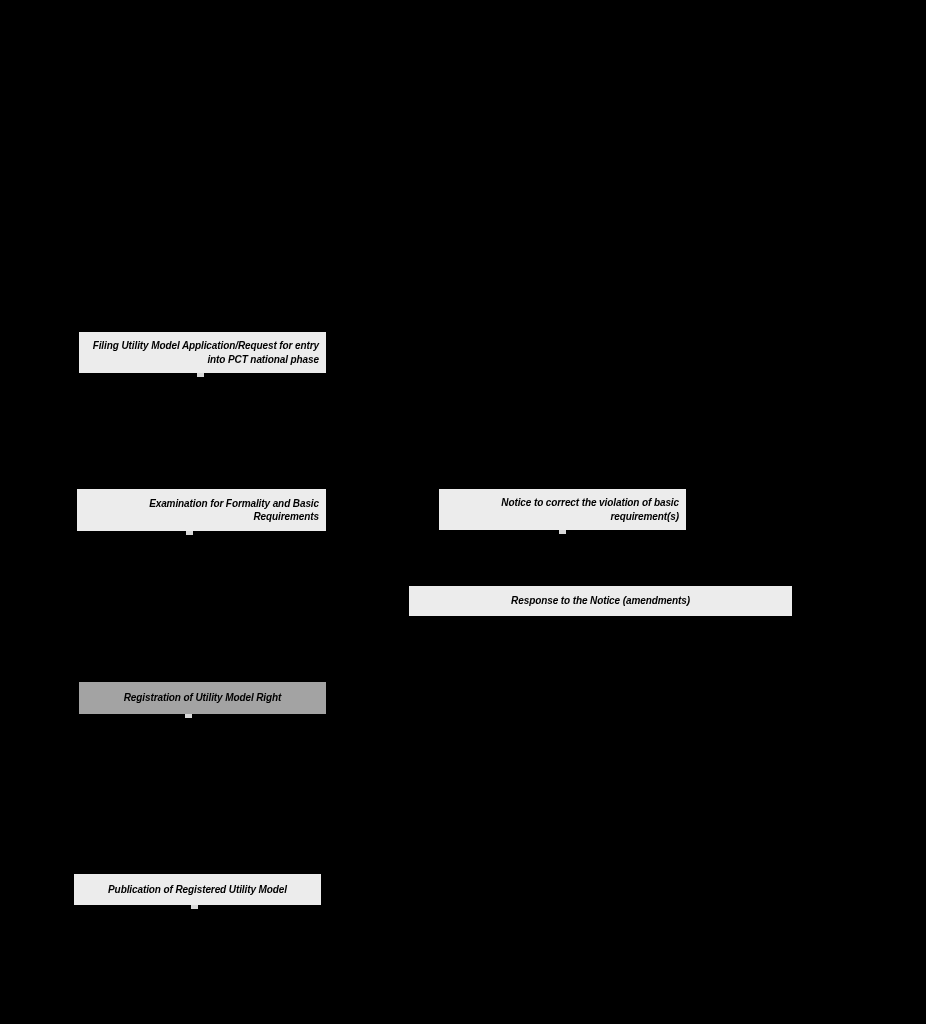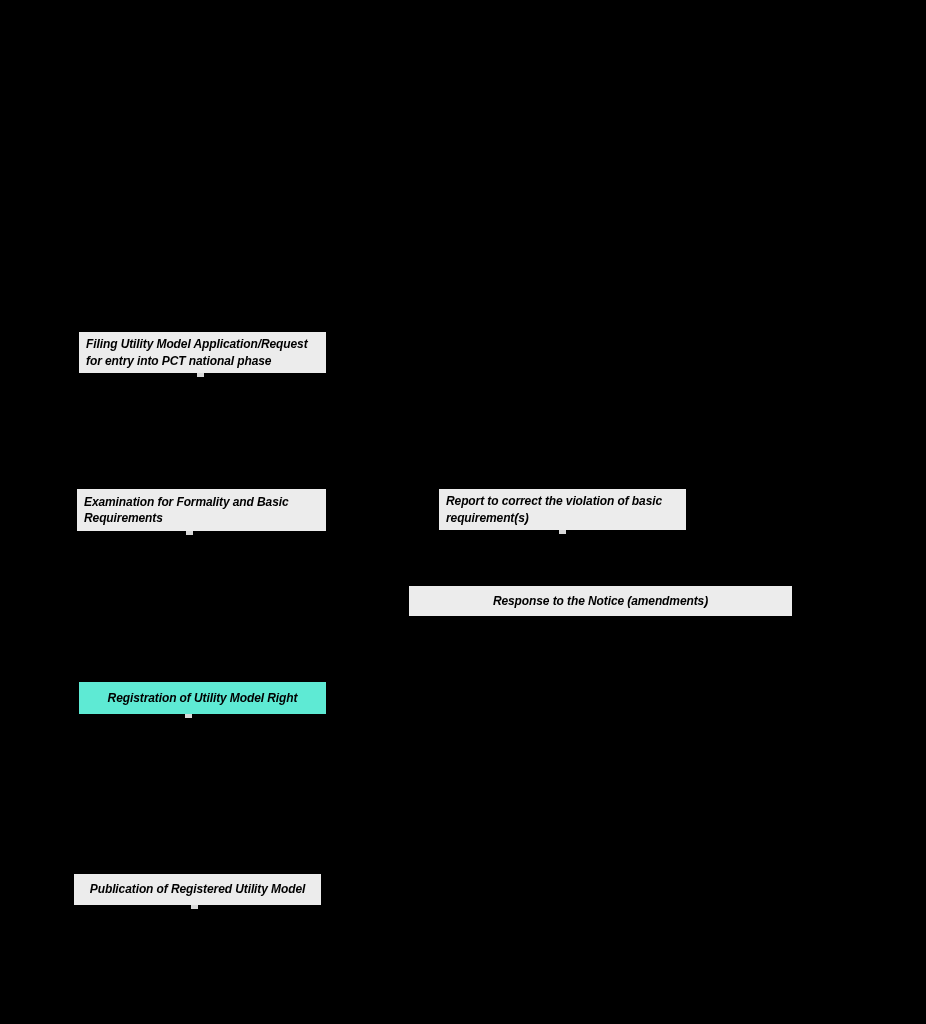--- a/index.html
+++ b/index.html
@@ -15,31 +15,31 @@
     background: #000000;
     overflow: hidden;
     font-family: "Liberation Sans", "DejaVu Sans", sans-serif;
   }
   .node {
     position: absolute;
     box-sizing: border-box;
     display: flex;
     align-items: center;
     justify-content: center;
-    text-align: left;
+    text-align: right;
     font-style: italic;
     font-weight: bold;
-    font-size: 12px;
+    font-size: 10px;
     line-height: 1.35;
     color: #000000;
     padding: 4px 7px;
     letter-spacing: -0.1px;
   }
   .node-light { background: #ececec; }
-  .node-accent { background: #5eead4; }
+  .node-accent { background: #a3a3a3; }
 
   .connector {
     position: absolute;
     background: #000000;
   }
   .conn-stub {
     position: absolute;
     background: #d9d9d9;
   }
   .arrowhead {
@@ -92,21 +92,21 @@
   <div class="arrowhead arrow-down" style="left:183px; top:867px;"></div>
 
   <div class="conn-stub" style="left:191px; top:905px; width:7px; height:4px;"></div>
   <div class="connector" style="left:193px; top:909px; width:3px; height:62px;"></div>
   <div class="arrowhead arrow-down" style="left:189px; top:971px;"></div>
 
   <div class="node node-light" style="left:79px; top:332px; width:247px; height:41px;">Filing Utility Model Application/Request for entry into PCT national phase</div>
 
   <div class="node node-light" style="left:77px; top:489px; width:249px; height:42px;">Examination for Formality and Basic Requirements</div>
 
-  <div class="node node-light" style="left:439px; top:489px; width:247px; height:41px;">Report to correct the violation of basic requirement(s)</div>
+  <div class="node node-light" style="left:439px; top:489px; width:247px; height:41px;">Notice to correct the violation of basic requirement(s)</div>
 
   <div class="node node-light" style="left:409px; top:586px; width:383px; height:30px;">Response to the Notice (amendments)</div>
 
   <div class="node node-accent" style="left:79px; top:682px; width:247px; height:32px;">Registration of Utility Model Right</div>
 
   <div class="node node-light" style="left:74px; top:874px; width:247px; height:31px;">Publication of Registered Utility Model</div>
 
 
 </div>
 

